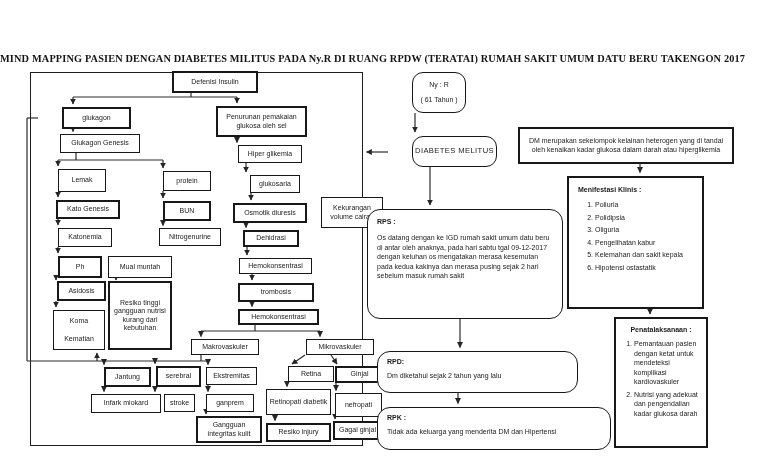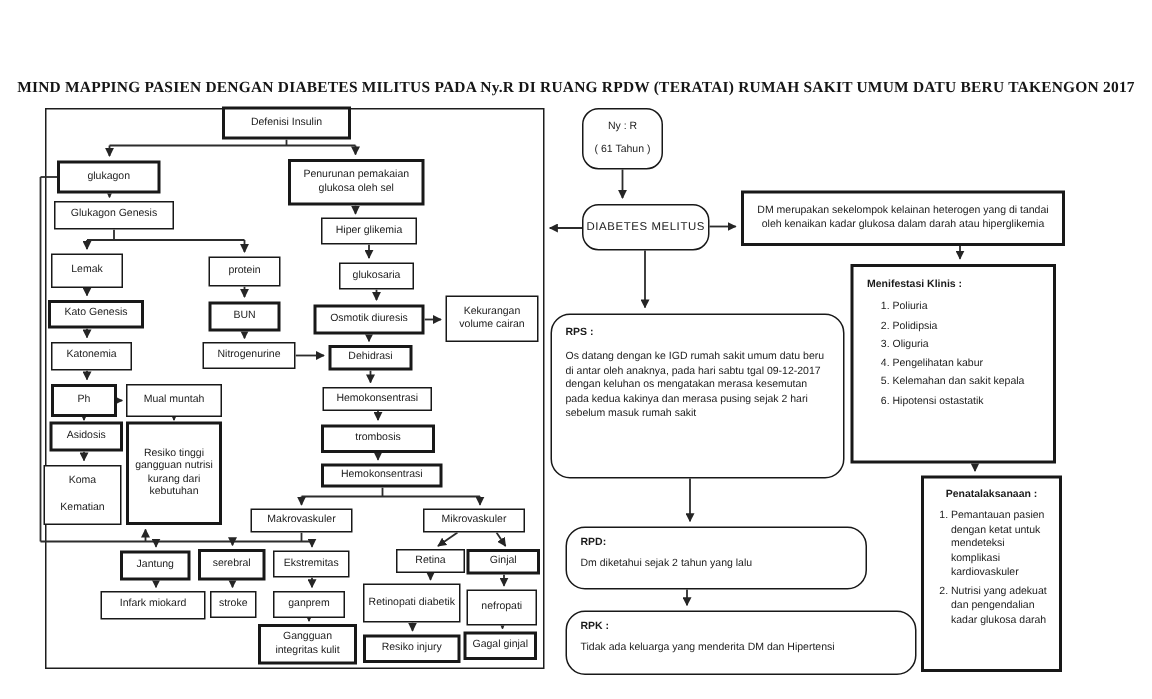--- a/index.html
+++ b/index.html
@@ -1,32 +1,32 @@
 <!DOCTYPE html>
 <html><head>
 <meta charset="utf-8">
 <style>
   html,body { margin:0; padding:0; background:#ffffff; }
   .canvas {
     position:relative; width:768px; height:466px; background:#ffffff;
     font-family:"Liberation Sans", sans-serif; color:#1b1b1b; overflow:hidden;
   }
   .title {
-    position:absolute; top:53px; left:0; width:100%; text-align:center;
+    position:absolute; top:53px; left:0; width:100%; text-align:left;
     font-family:"Liberation Serif", serif; font-weight:bold; font-size:10.3px;
     letter-spacing:0.15px; color:#151515;
   }
   .border-rect {
     position:absolute; left:30px; top:72px; width:333px; height:374px;
     border:1.4px solid #1d1d1d; box-sizing:border-box;
   }
   .node {
     position:absolute; box-sizing:border-box; background:#ffffff;
     border:1.1px solid #181818; display:flex; align-items:center; justify-content:center;
-    text-align:center; font-size:7px; line-height:1.18; padding:1px 2px; z-index:2;
+    text-align:center; font-size:7px; line-height:1.18; padding:1px 2px; z-index:2;margin-left:24px;
   }
   .thick { border-width:2.2px; }
   .round { border-radius:11px; border-width:1.6px; }
   .col { flex-direction:column; }
   .panel {
     position:absolute; box-sizing:border-box; background:#ffffff;
     border:1.8px solid #181818; font-size:7px; line-height:1.35; text-align:left;
     padding:7px 9px; z-index:2;
   }
   .panel.roundp { border-radius:13px; }

